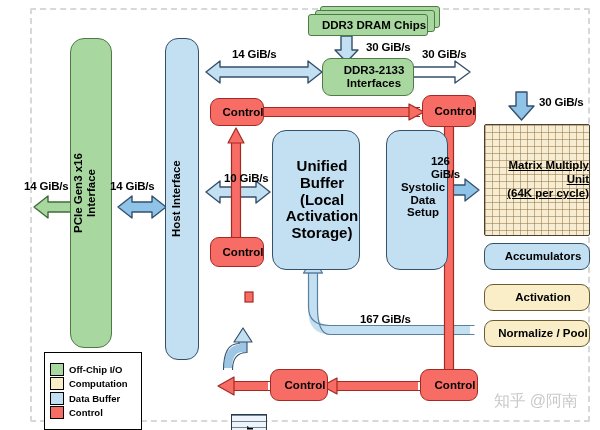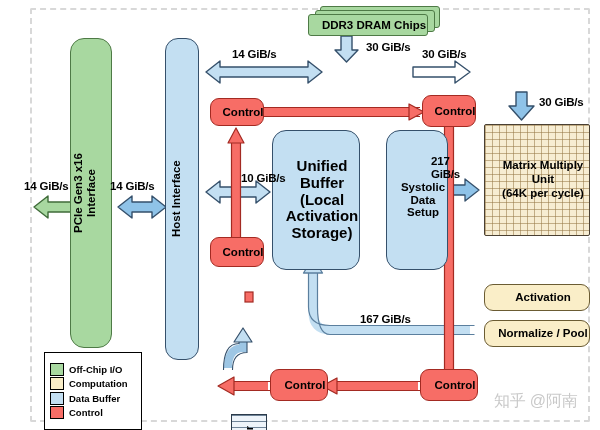--- a/index.html
+++ b/index.html
@@ -26,21 +26,21 @@
 
   
   .stackcard{background:#a8d8a0;border:1.6px solid #4e7a46;border-radius:3px;}
 
   
   .mmu{background:#f7edd2;border:1.8px solid #4a4033;position:relative;overflow:hidden;}
   .mmu .grid{position:absolute;inset:0;
     background-image:
       repeating-linear-gradient(to right,rgba(150,120,70,.55) 0 .6px,transparent .6px 7px),
       repeating-linear-gradient(to bottom,rgba(150,120,70,.55) 0 .6px,transparent .6px 7px);}
-  .mmu .txt{position:relative;z-index:2;width:100%;text-align:center;line-height:1.2;}
+  .mmu .txt{position:relative;z-index:2;width:100%;text-align:right;line-height:1.2;text-decoration:underline;}
 
   
   .instr{background:#eef4fa;border:1.8px solid #2b3a4a;position:relative;overflow:hidden;
          display:flex;align-items:center;justify-content:center;}
   .instr .lines{position:absolute;inset:0;
     background-image:repeating-linear-gradient(to bottom,#6f8498 0 .8px,transparent .8px 6px);}
   .instr .t{position:relative;z-index:2;writing-mode:vertical-rl;transform:rotate(180deg);}
 
   
   .legend{background:#ffffff;border:1.6px solid #000;padding:8px 5px;}
@@ -165,29 +165,36 @@
   <div class="abs blk blue vert" style="left:165px;top:38px;width:34px;height:322px;font-size:11.5px;border-radius:13px;">
     <span>Host Interface</span>
   </div>
 
   <div class="abs stackcard" style="left:320px;top:6px;width:120px;height:22px;"></div>
   <div class="abs stackcard" style="left:315px;top:10px;width:120px;height:22px;"></div>
   <div class="abs blk green" style="left:308px;top:14px;width:120px;height:22px;font-size:11.5px;border-radius:3px;">
     <span>DDR3 DRAM Chips</span>
   </div>
 
+  <div class="abs blk green" style="left:322px;top:58px;width:92px;height:38px;font-size:11.5px;">
+    <span style="white-space:pre-line;">DDR3-2133
+Interfaces</span>
+  </div>
 
 
   <div class="abs mmu blk" style="left:484px;top:124px;width:106px;height:112px;font-size:11.5px;border-radius:2px;">
     <span class="grid"></span>
     <span class="txt" style="white-space:pre-line;">Matrix Multiply
 Unit
 (64K per cycle)</span>
   </div>
 
+  <div class="abs blk blue" style="left:484px;top:243px;width:106px;height:27px;font-size:11.5px;">
+    <span>Accumulators</span>
+  </div>
 
   <div class="abs blk cream" style="left:484px;top:284px;width:106px;height:27px;font-size:11.5px;">
     <span>Activation</span>
   </div>
 
   <div class="abs blk cream" style="left:484px;top:320px;width:106px;height:27px;font-size:11.5px;">
     <span>Normalize / Pool</span>
   </div>
 
   <div class="abs blk blue" style="left:272px;top:130px;width:88px;height:140px;font-size:15px;border-radius:14px;">
@@ -228,22 +235,22 @@
   <div class="abs blk red" style="left:270px;top:369px;width:58px;height:32px;font-size:11.5px;">
     <span>Control</span>
   </div>
 
   <div class="lbl" style="left:24px;top:180px;font-size:11.5px;">14 GiB/s</div>
   <div class="lbl" style="left:110px;top:180px;font-size:11.5px;">14 GiB/s</div>
   <div class="lbl" style="left:232px;top:48px;font-size:11.5px;">14 GiB/s</div>
   <div class="lbl" style="left:366px;top:41px;font-size:11.5px;">30 GiB/s</div>
   <div class="lbl" style="left:422px;top:48px;font-size:11.5px;">30 GiB/s</div>
   <div class="lbl" style="left:539px;top:96px;font-size:11.5px;">30 GiB/s</div>
-  <div class="lbl" style="left:241px;top:172px;font-size:11.5px;">10 GiB/s</div>
-  <div class="lbl" style="left:431px;top:155px;font-size:11.5px;line-height:1.15;">217
+  <div class="lbl" style="left:224px;top:172px;font-size:11.5px;">10 GiB/s</div>
+  <div class="lbl" style="left:431px;top:155px;font-size:11.5px;line-height:1.15;">126
 GiB/s</div>
   <div class="lbl" style="left:360px;top:313px;font-size:11.5px;">167 GiB/s</div>
 
   <div class="abs legend" style="left:44px;top:352px;width:98px;">
     <div class="legrow">
       <span class="swatch" style="background:#a8d8a0;"></span>
       <span style="font-size:9.5px;">Off-Chip I/O</span>
     </div>
     <div class="legrow">
       <span class="swatch" style="background:#faeec8;"></span>

